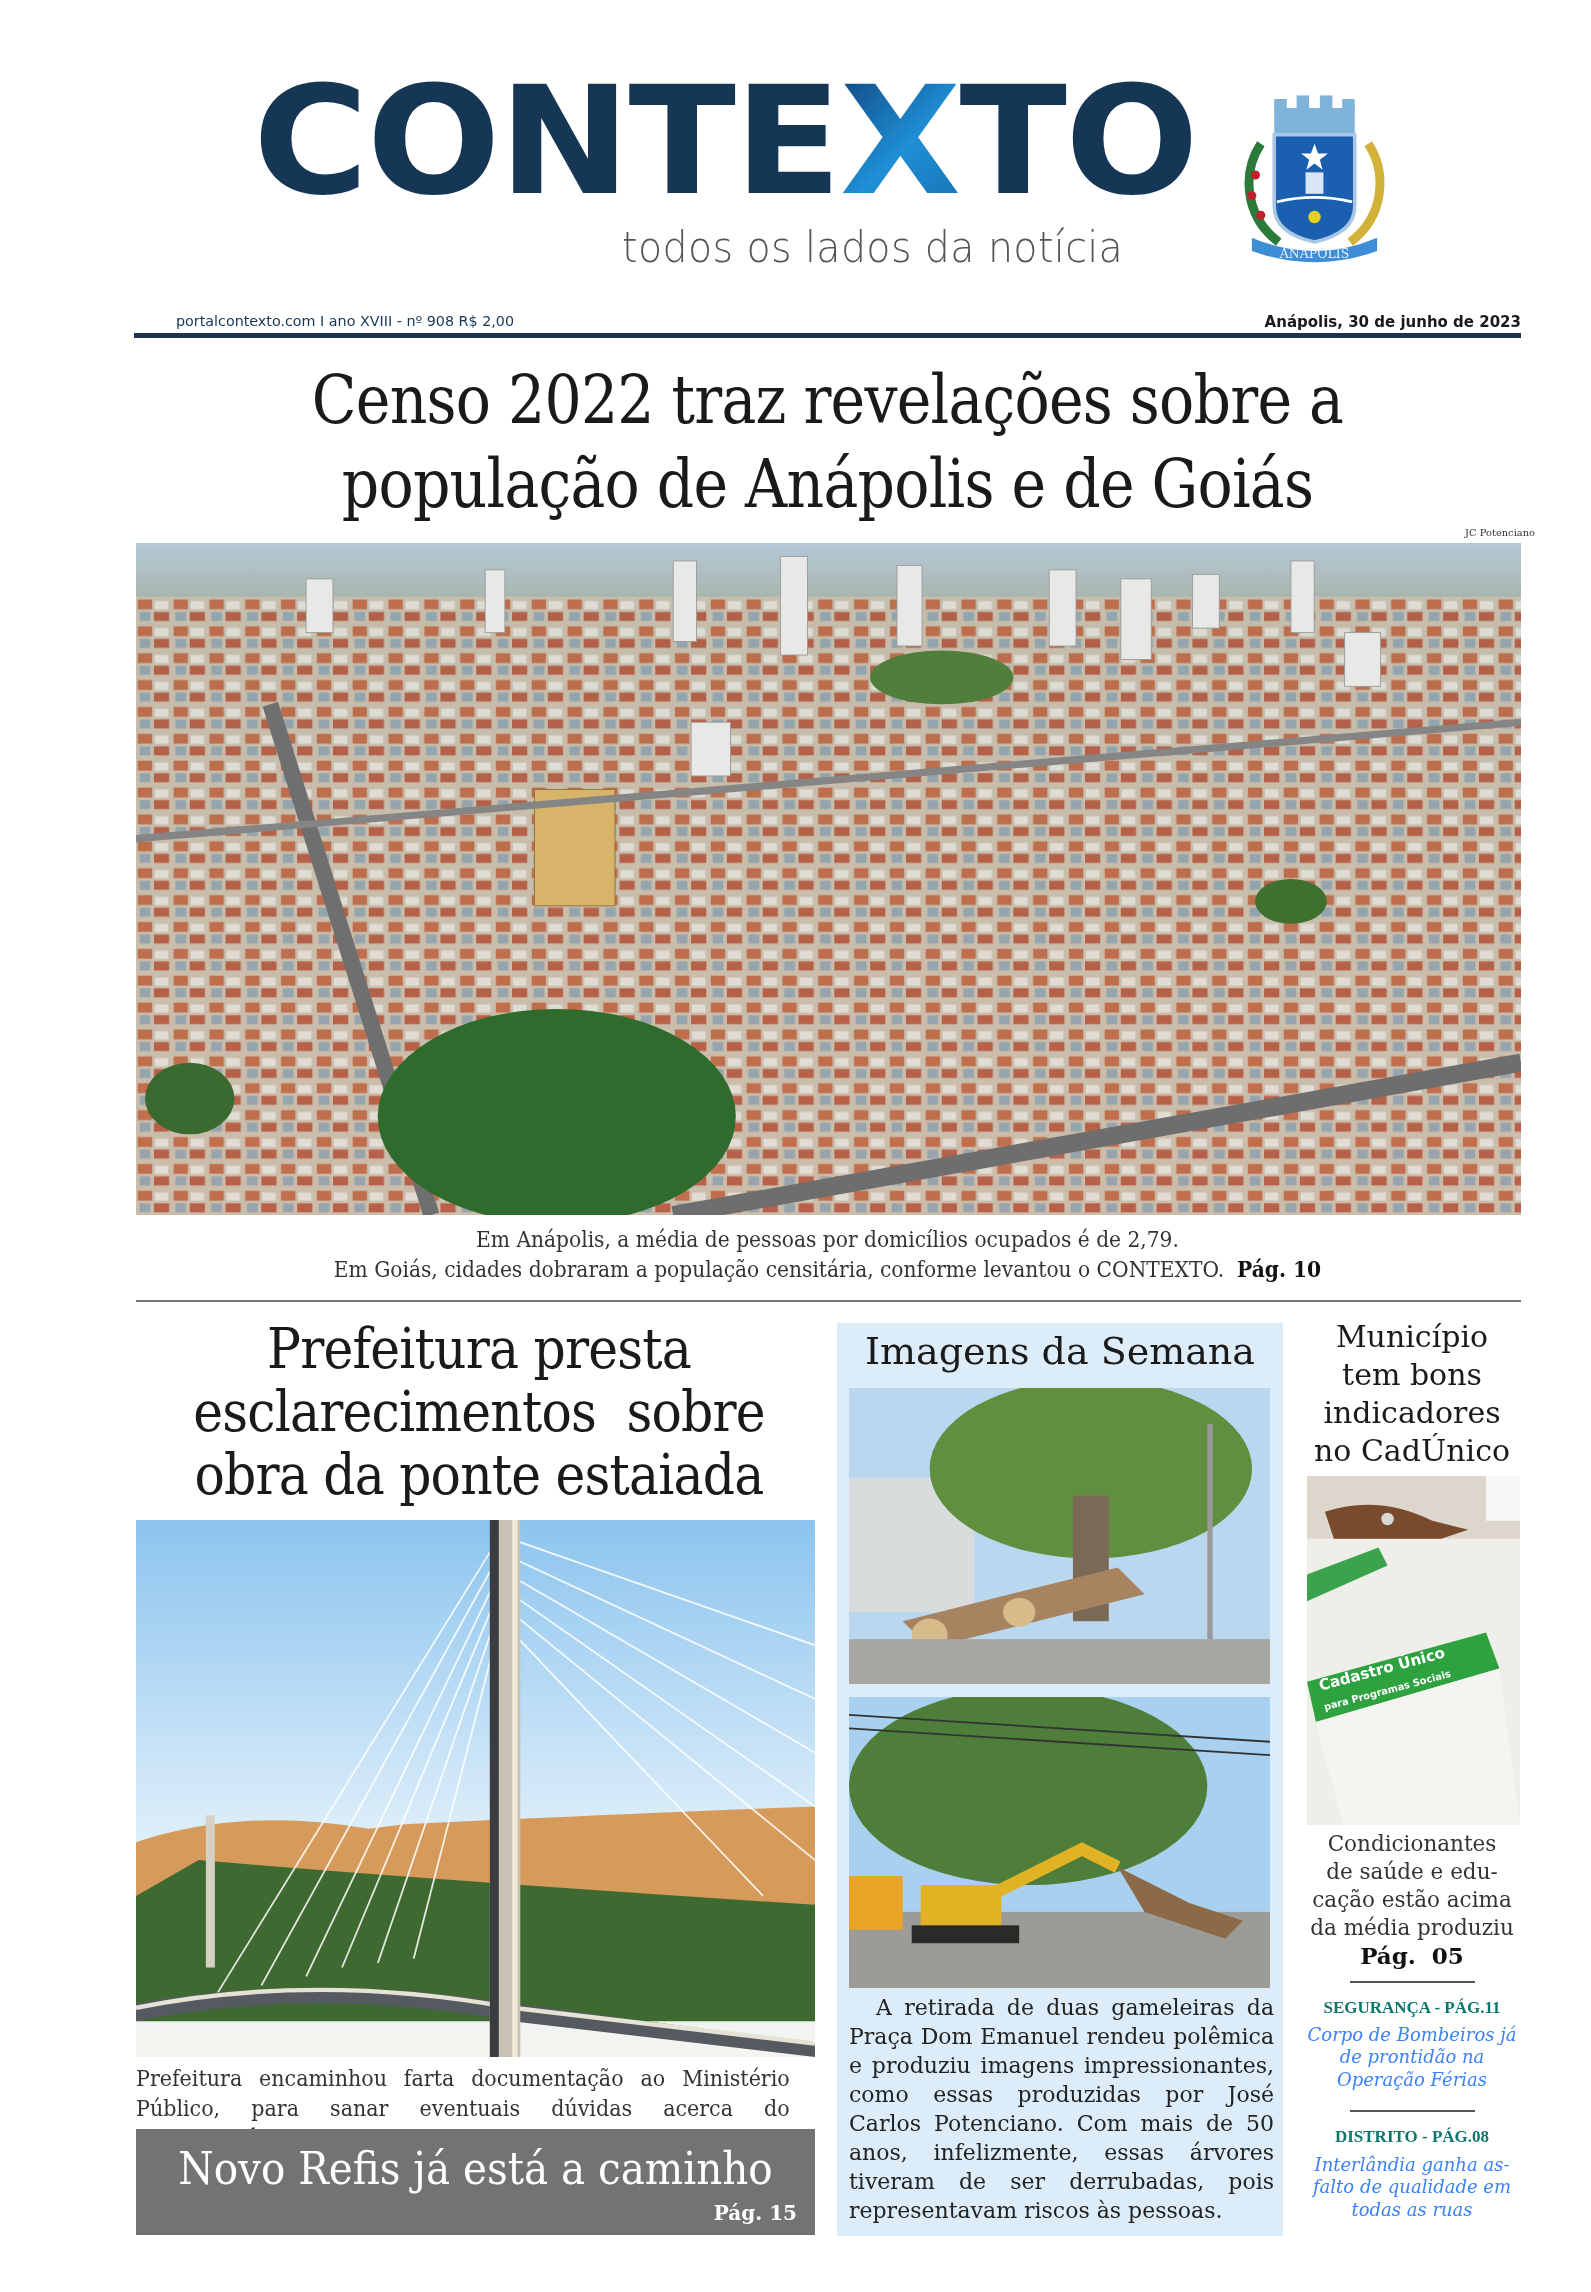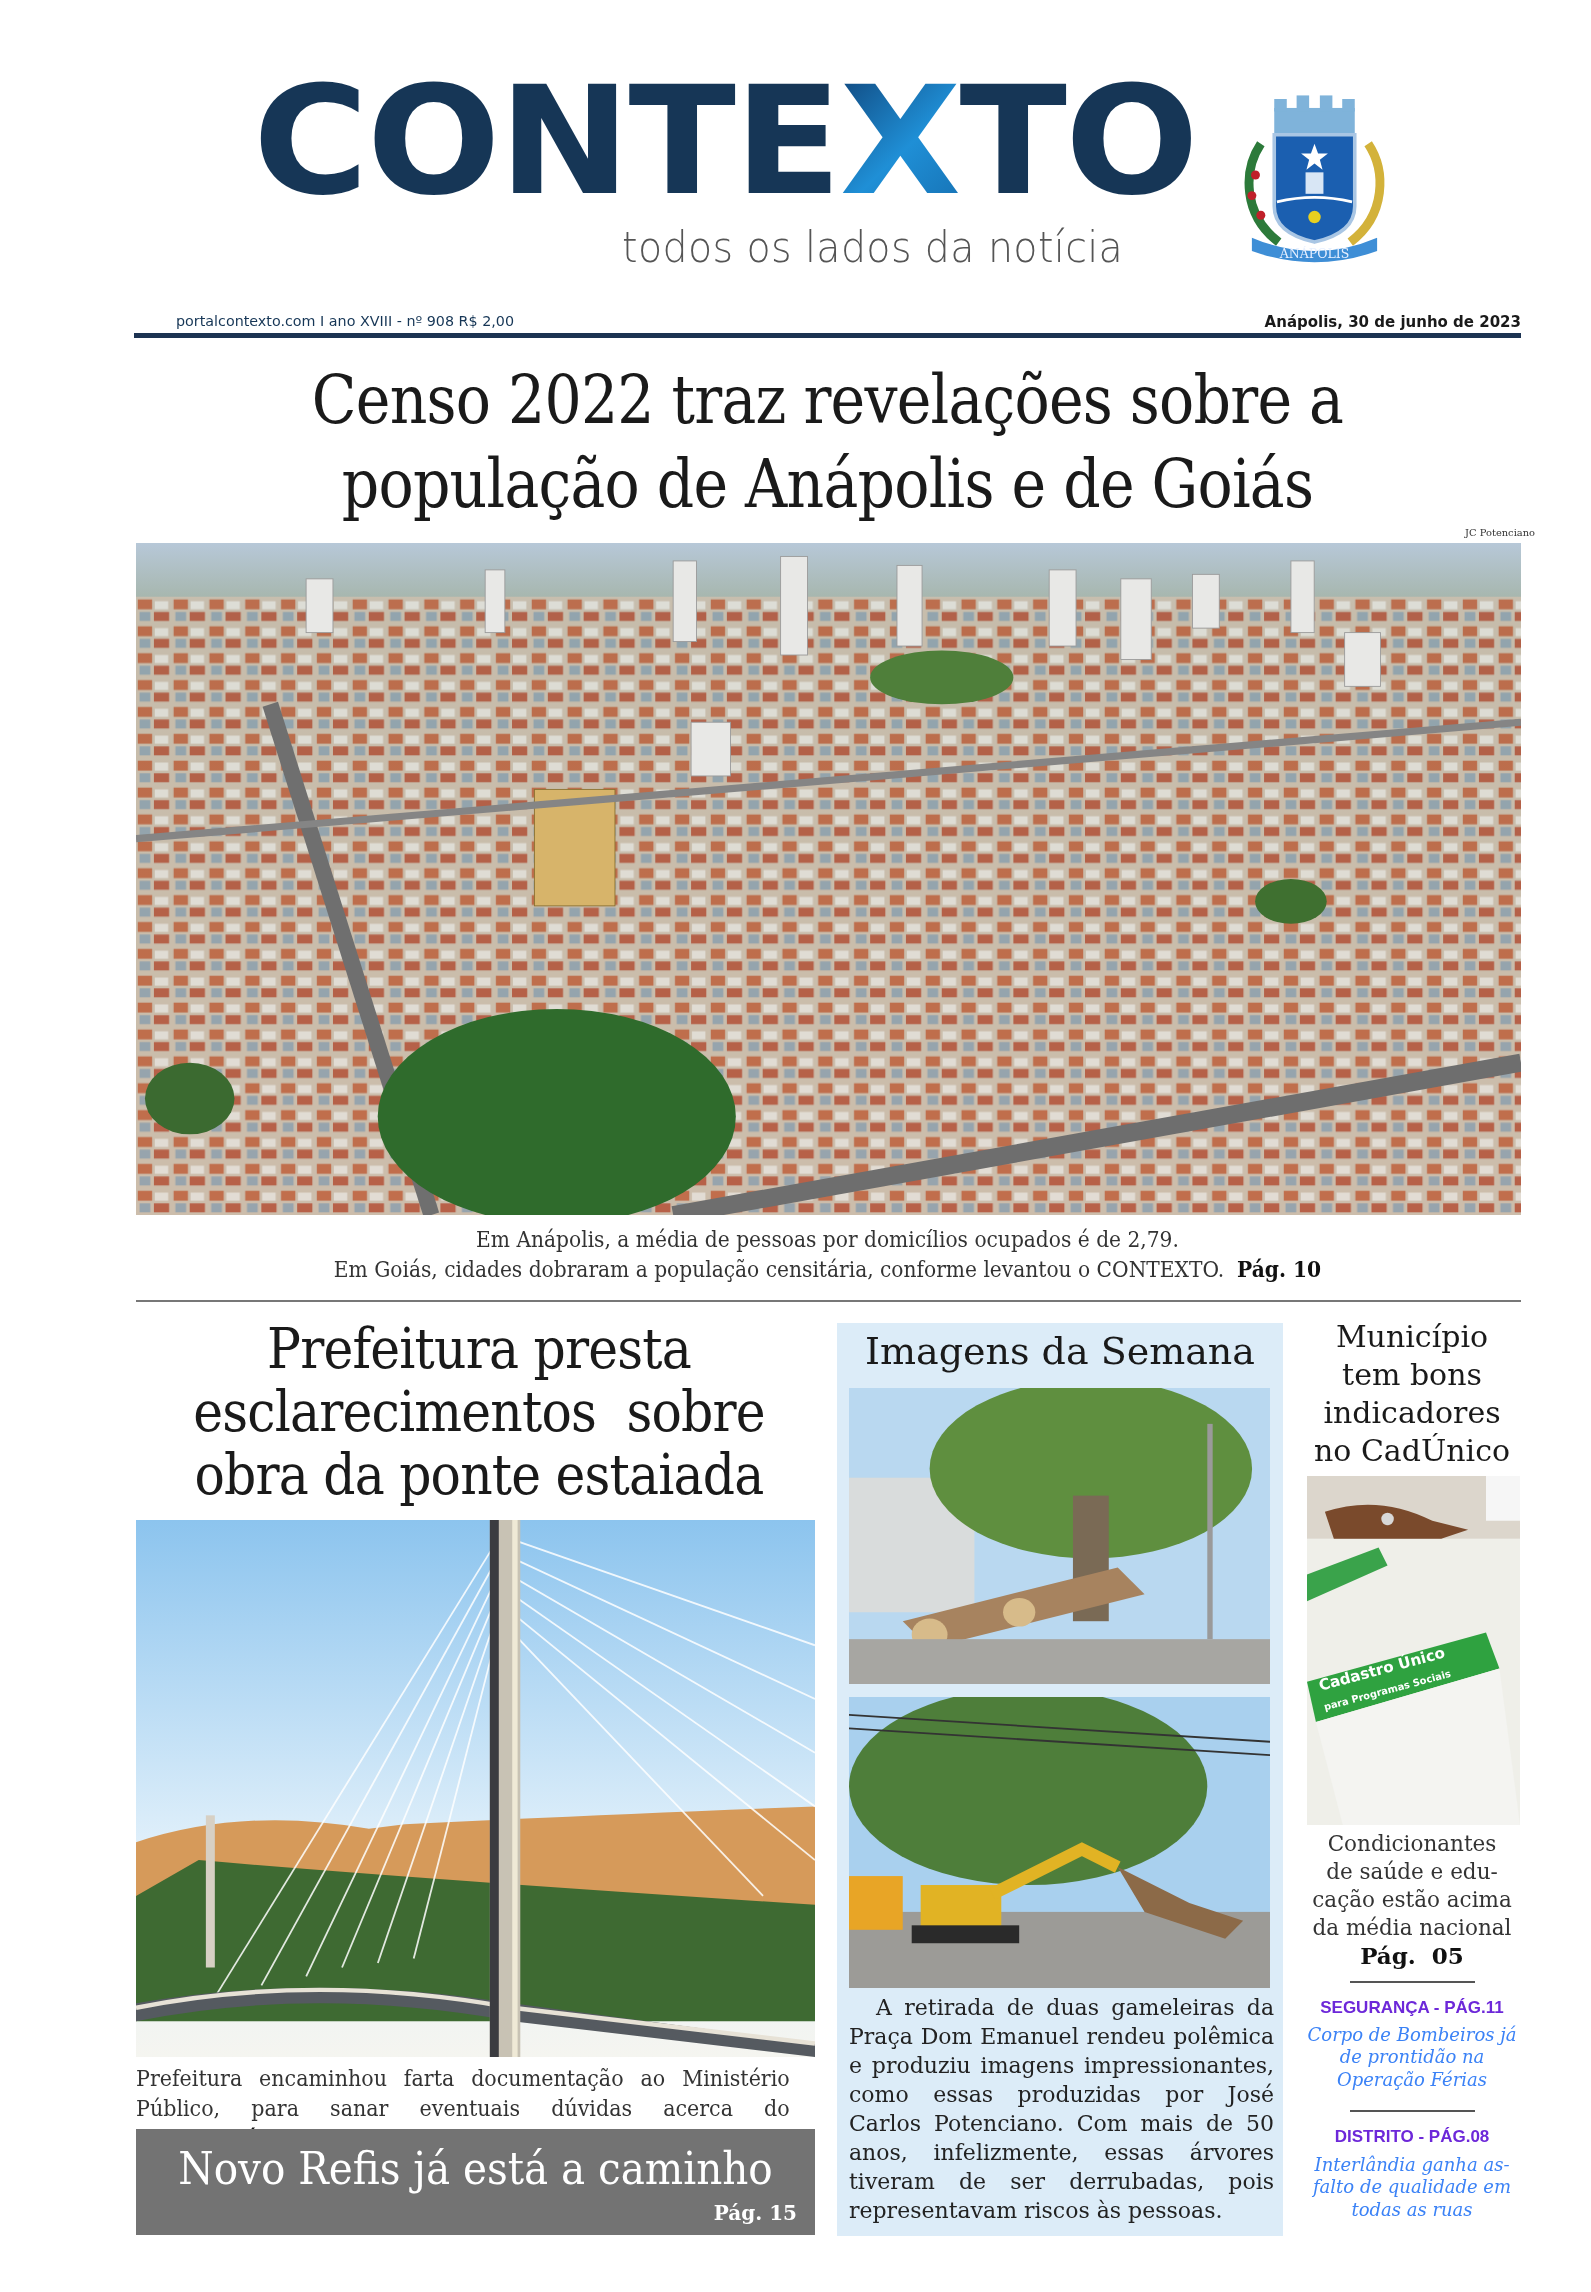--- a/index.html
+++ b/index.html
@@ -42,21 +42,21 @@
   .tree1 { left: 849px; top: 1388px; width: 421px; height: 296px; overflow: hidden; background: #9fc4e3; }
   .tree2 { left: 849px; top: 1697px; width: 421px; height: 291px; overflow: hidden; background: #9fc4e3; }
   .mid-text { left: 849px; top: 1993px; width: 425px; font-size: 22px; line-height: 29px; color: #222; text-align: justify; }
 
   
   .right-title { left: 1300px; top: 1318px; width: 224px; text-align: center; font-size: 30px; line-height: 38px; color: #1a1a1a; }
   .cad-photo { left: 1307px; top: 1476px; width: 213px; height: 349px; overflow: hidden; background: #f0f0ee; }
   .right-sub { left: 1300px; top: 1830px; width: 224px; text-align: center; font-size: 21.5px; line-height: 28px; color: #333; }
   .right-sub b { color: #111; font-size: 23px; }
   .short-rule { width: 125px; height: 1.8px; background: #555; left: 1350px; }
-  .sec-label { left: 1300px; width: 224px; text-align: center; font-family: Liberation Sans, sans-serif; font-weight: bold; font-size: 17px; color: #6d28d9; }
+  .sec-label { left: 1300px; width: 224px; text-align: center; font-family: Liberation Serif, serif; font-weight: bold; font-size: 17px; color: #0f766e; }
   .sec-text { left: 1300px; width: 224px; text-align: center; font-size: 18px; line-height: 22.4px; color: #3b82f6; font-style: italic; }
 </style>
 </head>
 <body>
 
 <div class="abs logo-word">
   <span>CONTE</span>
     <span class="x">X</span>
     <span>TO</span>
 </div>
@@ -257,21 +257,21 @@
     <text x="15" y="240" font-size="17" font-weight="bold" fill="#ffffff" font-family="DejaVu Sans, sans-serif" transform="rotate(-15 15 240)">Cadastro Único</text>
     <text x="20" y="262" font-size="11" font-weight="bold" fill="#ffffff" font-family="DejaVu Sans, sans-serif" transform="rotate(-15 20 262)">para Programas Sociais</text>
     <polygon points="10,275 215,215 238,390 40,390" fill="#f4f4f1"></polygon>
   </svg>
 </div>
 
 <div class="abs right-sub">
   <div>Condicionantes</div>
   <div>de saúde e edu-</div>
   <div>cação estão acima</div>
-  <div>da média nacional</div>
+  <div>da média produziu</div>
   <b style="white-space:pre;">Pág.  05</b>
 </div>
 
 <div class="abs short-rule" style="top:1981px;"></div>
 <div class="abs sec-label" style="top:1998px;">SEGURANÇA - PÁG.11</div>
 <div class="abs sec-text" style="top:2024px;">
   <div>Corpo de Bombeiros já</div>
   <div>de prontidão na</div>
   <div>Operação Férias</div>
 </div>

